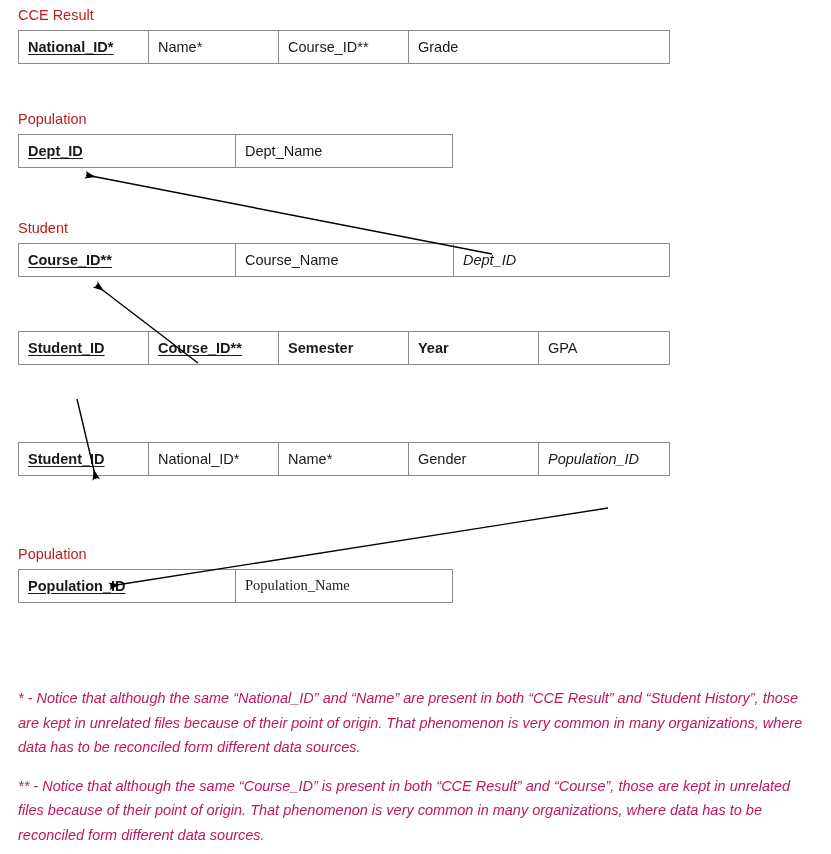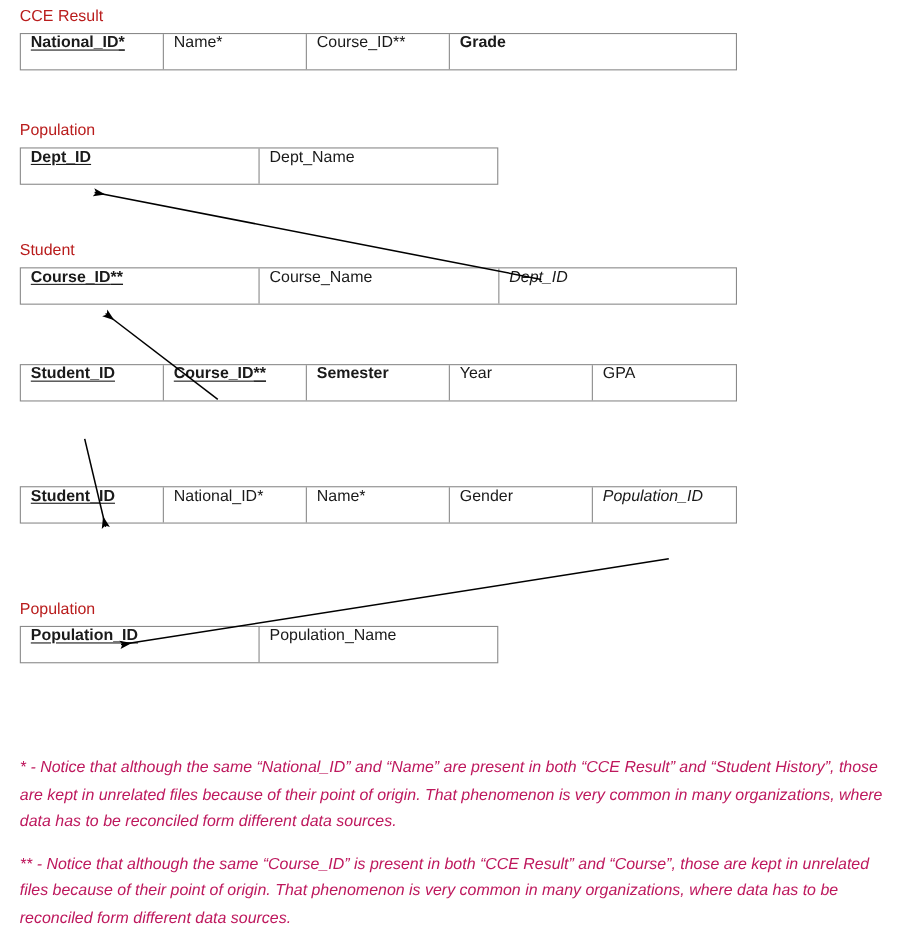--- a/index.html
+++ b/index.html
@@ -49,20 +49,21 @@
     border: 1px solid #8a8a8a;
     border-right: 1px solid #8a8a8a;
     background: #ffffff;
     box-sizing: border-box;
     height: 34px;
   }
   .attr {
     box-sizing: border-box;
     border-right: 1px solid #8a8a8a;
     display: flex;
+    align-items: center;
     padding: 0 0 0 9px;
     font-size: 14.5px;
     color: #1a1a1a;
     white-space: nowrap;
     overflow: hidden;
   }
   .attr:last-child {
     border-right: none;
   }
   .attr.key {
@@ -112,21 +113,21 @@
             <span class="marker">*</span>
           </div>
           <div class="attr plain" style="width: 130px; flex: 0 0 130px;">
             <span>Name</span>
             <span class="marker" style="text-decoration: none; font-weight: normal;">*</span>
           </div>
           <div class="attr plain" style="width: 130px; flex: 0 0 130px;">
             <span>Course_ID</span>
             <span class="marker" style="text-decoration: none; font-weight: normal;">**</span>
           </div>
-          <div class="attr plain" style="width: 130px; flex: 0 0 130px; font-weight: bold;">
+          <div class="attr plain" style="width: 130px; flex: 0 0 130px;">
             <span>Grade</span>
           </div>
         </div>
       </div>
       <div class="entity" style="left: 18px; top: 112px; width: 435px;">
         <div class="entity-label">Population</div>
         <div class="entity-table">
           <div class="attr key" style="width: 217px; flex: 0 0 217px;">
             <span>Dept_ID</span>
           </div>
@@ -155,21 +156,21 @@
           <div class="attr key" style="width: 130px; flex: 0 0 130px;">
             <span>Student_ID</span>
           </div>
           <div class="attr key" style="width: 130px; flex: 0 0 130px;">
             <span>Course_ID</span>
             <span class="marker">**</span>
           </div>
           <div class="attr plain" style="width: 130px; flex: 0 0 130px; font-weight: bold;">
             <span>Semester</span>
           </div>
-          <div class="attr plain" style="width: 130px; flex: 0 0 130px;">
+          <div class="attr plain" style="width: 130px; flex: 0 0 130px; font-weight: bold;">
             <span>Year</span>
           </div>
           <div class="attr plain" style="width: 132px; flex: 0 0 132px;">
             <span>GPA</span>
           </div>
         </div>
       </div>
       <div class="entity" style="left: 18px; top: 442px; width: 652px;">
         <div class="entity-table">
           <div class="attr key" style="width: 130px; flex: 0 0 130px;">
@@ -190,21 +191,21 @@
             <span>Population_ID</span>
           </div>
         </div>
       </div>
       <div class="entity" style="left: 18px; top: 547px; width: 435px;">
         <div class="entity-label">Population</div>
         <div class="entity-table">
           <div class="attr key" style="width: 217px; flex: 0 0 217px;">
             <span>Population_ID</span>
           </div>
-          <div class="attr plain" style="width: 218px; flex: 0 0 218px;">
+          <div class="attr plain" style="width: 218px; flex: 0 0 218px; font-family: Liberation Serif, serif;">
             <span>Population_Name</span>
           </div>
         </div>
       </div>
     </div>
 
   <svg id="connectors" viewBox="0 0 831 854" xmlns="http://www.w3.org/2000/svg">
     <defs>
       <marker id="arrowhead" markerWidth="11" markerHeight="8" refX="10" refY="4" orient="auto" markerUnits="userSpaceOnUse">
         <path d="M0,4 L11,0.2 L8.6,4 L11,7.8 Z" fill="#000000"></path>

